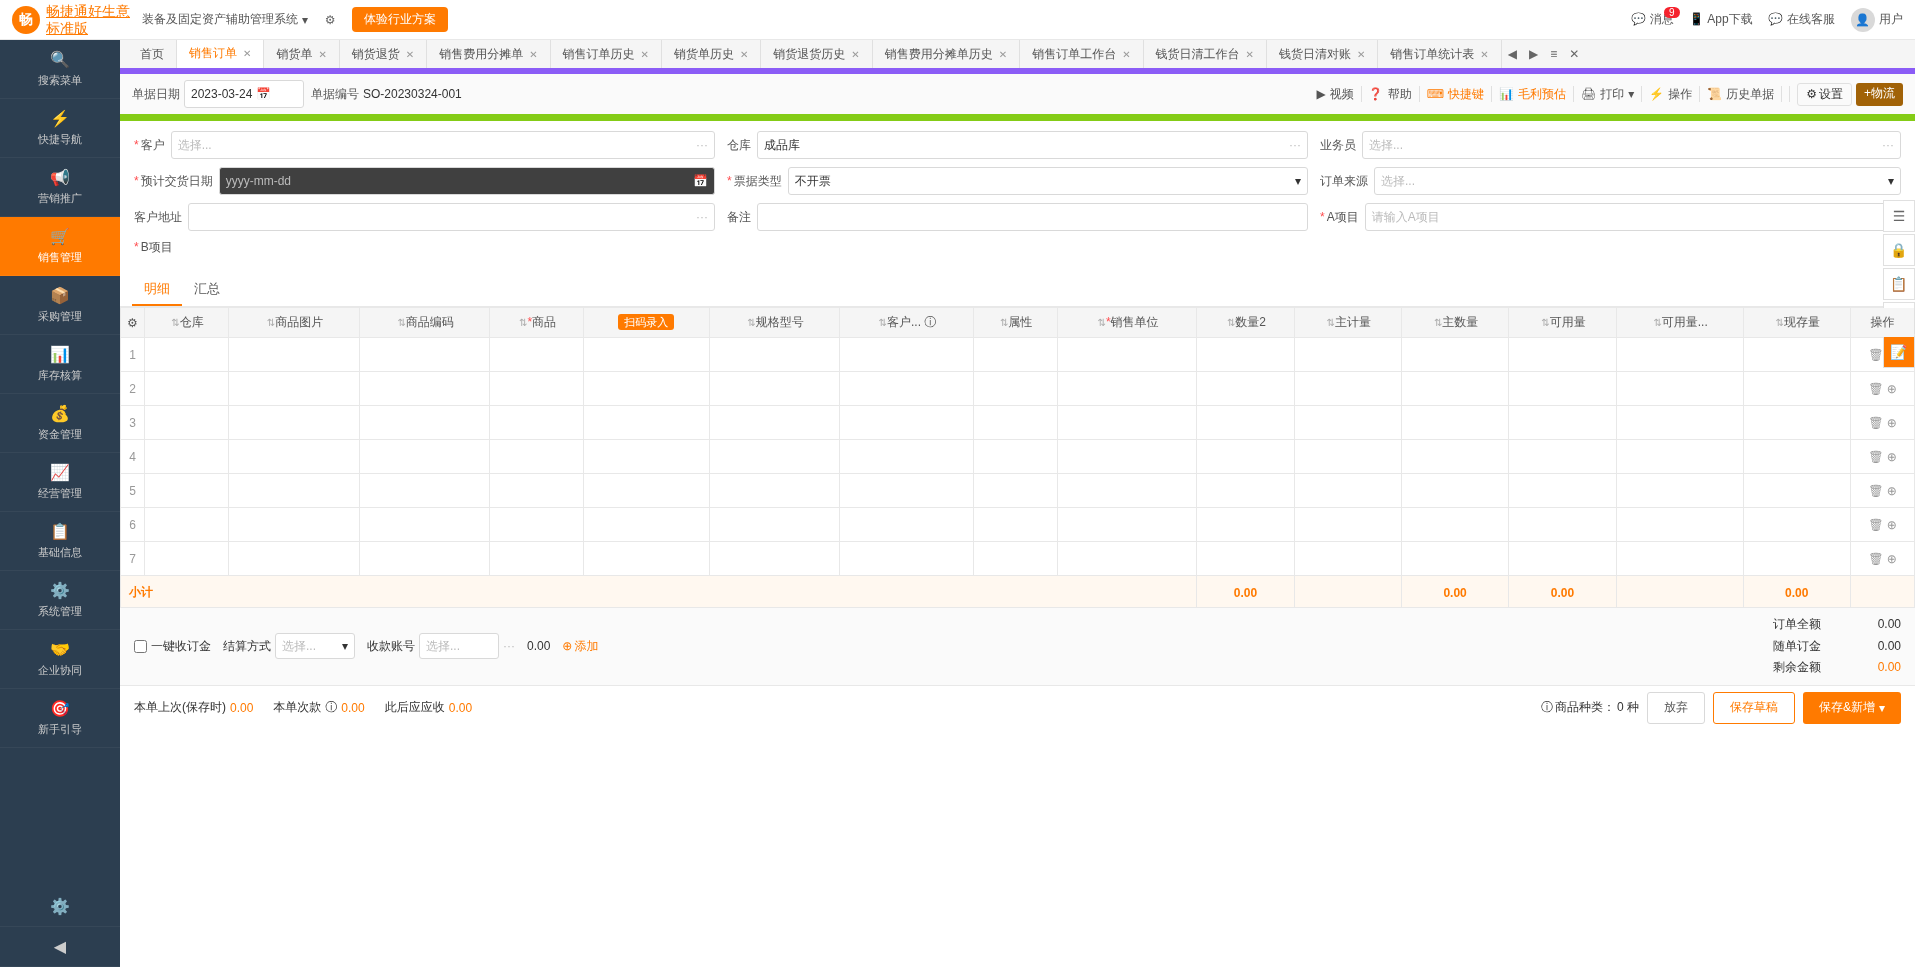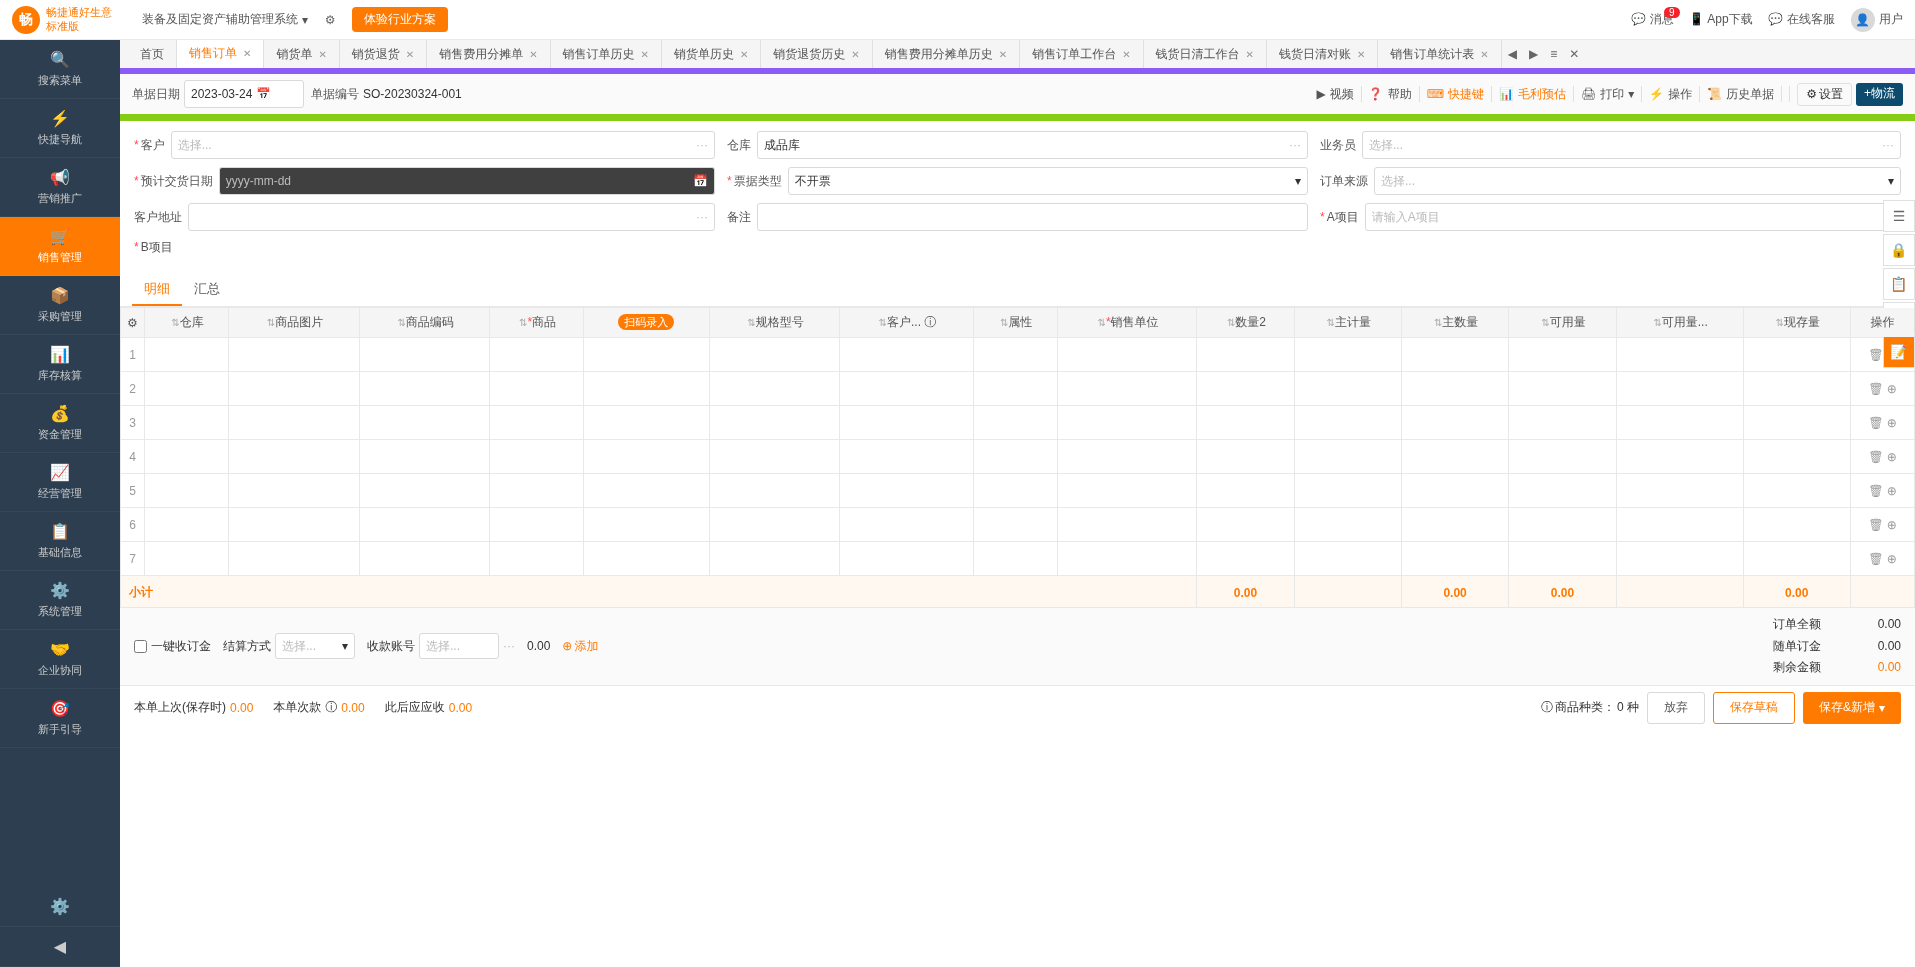--- a/index.html
+++ b/index.html
@@ -3,21 +3,21 @@
   <meta charset="utf-8">
   <style>
     * { box-sizing: border-box; margin: 0; padding: 0; }
     body { font-family: 'Microsoft YaHei', Arial, sans-serif; font-size: 12px; color: #333; background: #f0f2f5; overflow: hidden; }
     
     
     .top-bar { height: 40px; background: #fff; display: flex; align-items: center; padding: 0 12px; border-bottom: 1px solid #e8e8e8; justify-content: space-between; }
     .top-bar-left { display: flex; align-items: center; gap: 10px; }
     .logo-area { display: flex; align-items: center; gap: 6px; width: 120px; }
     .logo-icon { width: 28px; height: 28px; background: #ff7a00; border-radius: 50%; display: flex; align-items: center; justify-content: center; color: white; font-size: 14px; font-weight: bold; }
-    .logo-text { font-size: 11px; color: #ff7a00; line-height: 1.2; }
+    .logo-text { font-size: 14px; color: #ff7a00; line-height: 1.2; text-decoration: underline; }
     .system-title { font-size: 12px; color: #555; cursor: pointer; display: flex; align-items: center; gap: 4px; }
     .gear-btn { width: 24px; height: 24px; display: flex; align-items: center; justify-content: center; cursor: pointer; color: #666; }
     .solution-btn { background: #ff7a00; color: white; border: none; padding: 4px 12px; border-radius: 4px; cursor: pointer; font-size: 12px; }
     .top-bar-right { display: flex; align-items: center; gap: 16px; font-size: 12px; color: #555; }
     .notification-area { position: relative; cursor: pointer; }
     .badge { position: absolute; top: -4px; right: -6px; background: #f5222d; color: white; border-radius: 8px; font-size: 10px; padding: 0 4px; min-width: 16px; text-align: center; }
     .user-area { display: flex; align-items: center; gap: 4px; cursor: pointer; }
     .avatar { width: 24px; height: 24px; background: #d9d9d9; border-radius: 50%; display: flex; align-items: center; justify-content: center; }
 
     
@@ -67,21 +67,21 @@
     .detail-tabs { display: flex; border-bottom: 1px solid #e8e8e8; padding: 0 12px; }
     .detail-tab { padding: 6px 12px; cursor: pointer; font-size: 13px; color: #555; border-bottom: 2px solid transparent; }
     .detail-tab.active { color: #ff7a00; border-bottom-color: #ff7a00; }
 
     
     .data-table { width: 100%; border-collapse: collapse; font-size: 12px; }
     .data-table th { background: #f5f5f5; border: 1px solid #e8e8e8; padding: 6px 4px; text-align: center; color: #555; font-weight: normal; white-space: nowrap; position: sticky; top: 0; z-index: 1; }
     .data-table th .sort-icon { display: inline-block; color: #aaa; font-size: 10px; margin-left: 2px; }
     .data-table td { border: 1px solid #e8e8e8; padding: 0; height: 34px; text-align: center; }
     .data-table td .row-num { color: #999; }
-    .scan-btn { background: #ff7a00; color: white; padding: 2px 6px; border-radius: 8px; font-size: 11px; cursor: pointer; }
+    .scan-btn { background: #ff7a00; color: white; padding: 2px 6px; border-radius: 3px; font-size: 11px; cursor: pointer; }
     .col-settings { width: 24px; text-align: center; }
 
     
     .summary-row td { background: #fff8f0; font-weight: bold; color: #ff7a00; margin-left: 8px; }
     .summary-row td.label { color: #555; text-align: right; padding-right: 8px; }
 
     
     .footer-bar { border-top: 1px solid #e8e8e8; padding: 6px 14px; background: #fafafa; display: flex; align-items: center; gap: 12px; font-size: 12px; }
     .checkbox-item { display: flex; align-items: center; gap: 4px; cursor: pointer; }
     .footer-field { display: flex; align-items: center; gap: 4px; }
@@ -328,21 +328,21 @@
             <span>📜</span>
             <span>历史单据</span>
           </div>
           <div class="toolbar-sep"></div>
           <div class="toolbar-sep"></div>
           <div style="display:flex;gap:4px;">
             <div style="background:#fafafa;border:1px solid #e0e0e0;padding:2px 8px;border-radius:3px;cursor:pointer;display:flex;align-items:center;gap:2px;">
               <span>⚙</span>
               <span>设置</span>
             </div>
-            <div style="background:#0c4a6e;color:white;border:none;padding:2px 8px;border-radius:3px;cursor:pointer;">+物流</div>
+            <div style="background:#a16207;color:white;border:none;padding:2px 8px;border-radius:3px;cursor:pointer;">+物流</div>
           </div>
         </div>
 
         <div class="form-area">
 
           <div class="form-row">
             <div class="form-field">
               <span class="form-label required">客户</span>
               <div class="form-input">
                 <span class="placeholder">选择...</span>

